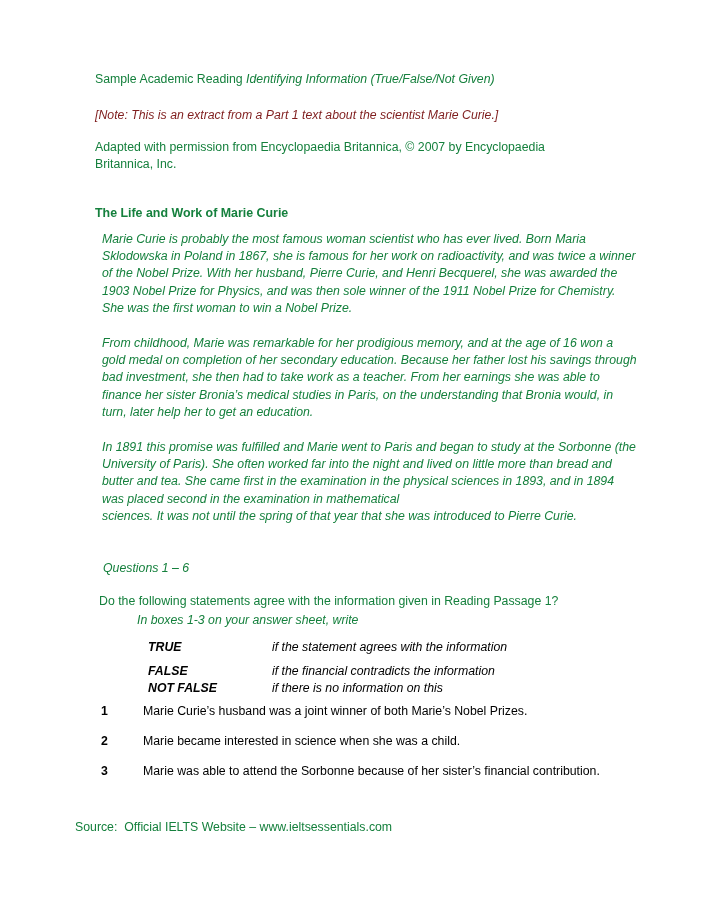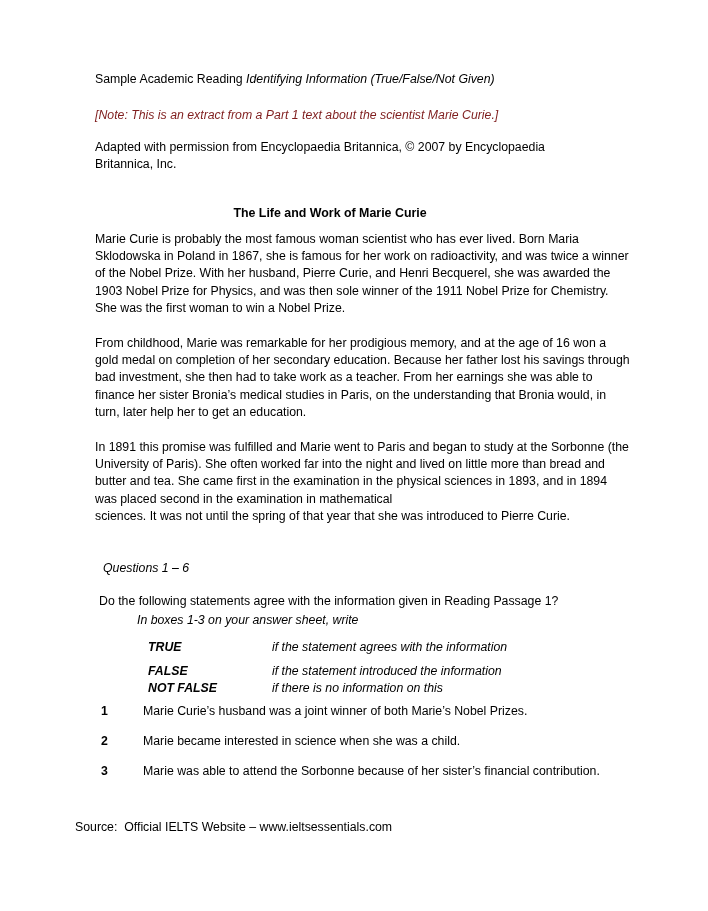--- a/index.html
+++ b/index.html
@@ -23,21 +23,21 @@
     height: 911px;
     overflow: hidden;
     background: #ffffff;
   }
 
   
   .blk {
     position: absolute;
     font-size: 12.3px;
     line-height: 17.2px;
-    color: #000000;
+    color: #15803d;
     text-align: left;
   }
 
   .ital { font-style: italic; }
 
   
   #header-line {
     left: 95px;
     top: 71px;
     width: 560px;
@@ -52,30 +52,31 @@
     left: 95px;
     top: 139px;
     width: 470px;
   }
 
   
   #article-title {
     left: 95px;
     top: 205px;
     width: 470px;
-    text-align: center;
+    text-align: left;
     font-weight: bold;
     font-size: 12.4px;
   }
 
   
   .para {
-    left: 95px;
+    left: 102px;
     width: 537px;
     text-align: left;
+    font-style: italic;
   }
   #para-1 { top: 231px; }
   #para-2 { top: 335px; }
   #para-3 { top: 439px; }
 
   
   #questions-heading {
     left: 103px;
     top: 560px;
     width: 400px;
@@ -178,21 +179,21 @@
 
   <div class="blk" id="boxes-instruction">In boxes 1-3 on your answer sheet, write</div>
 
   <div id="answer-key">
     <div class="key-row gap-after">
       <div class="key-term">TRUE</div>
       <div class="key-desc">if the statement agrees with the information</div>
     </div>
     <div class="key-row">
       <div class="key-term">FALSE</div>
-      <div class="key-desc">if the statement introduced the information</div>
+      <div class="key-desc">if the financial contradicts the information</div>
     </div>
     <div class="key-row">
       <div class="key-term">NOT FALSE</div>
       <div class="key-desc">if there is no information on this</div>
     </div>
   </div>
 
   <div id="statements">
     <div class="stmt-row">
       <div class="stmt-num">1</div>

